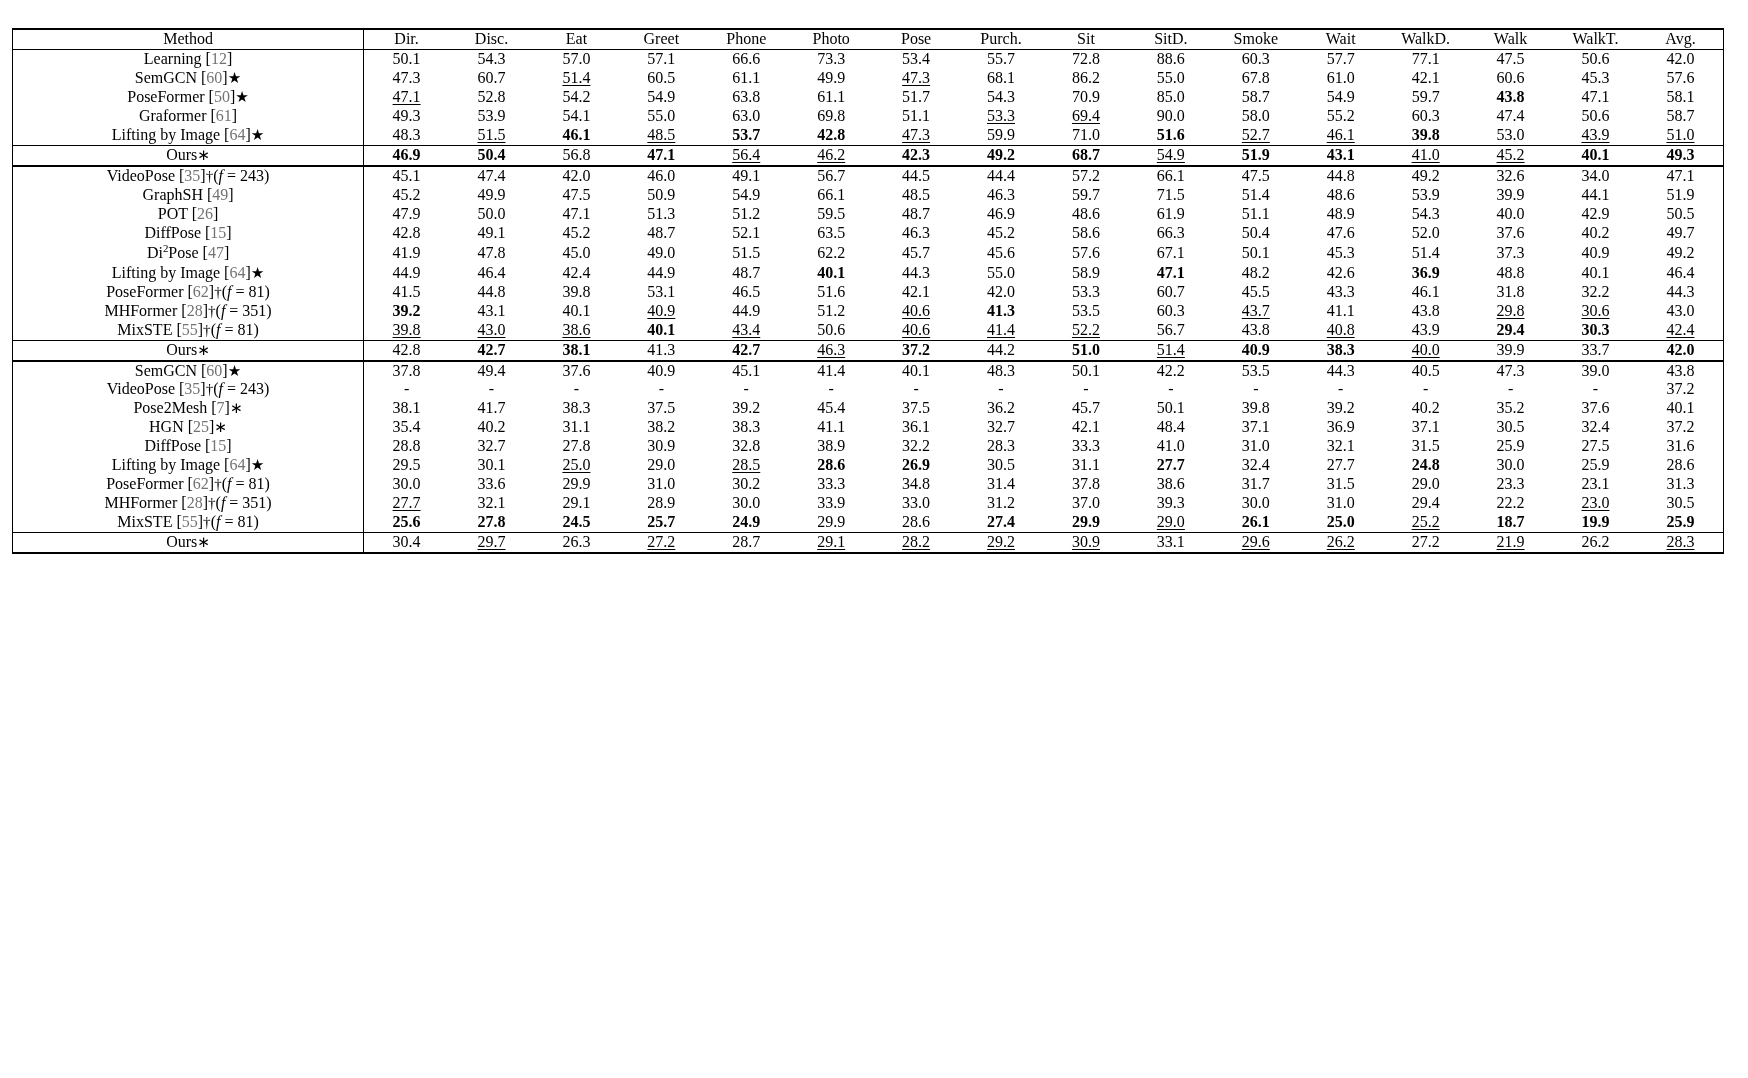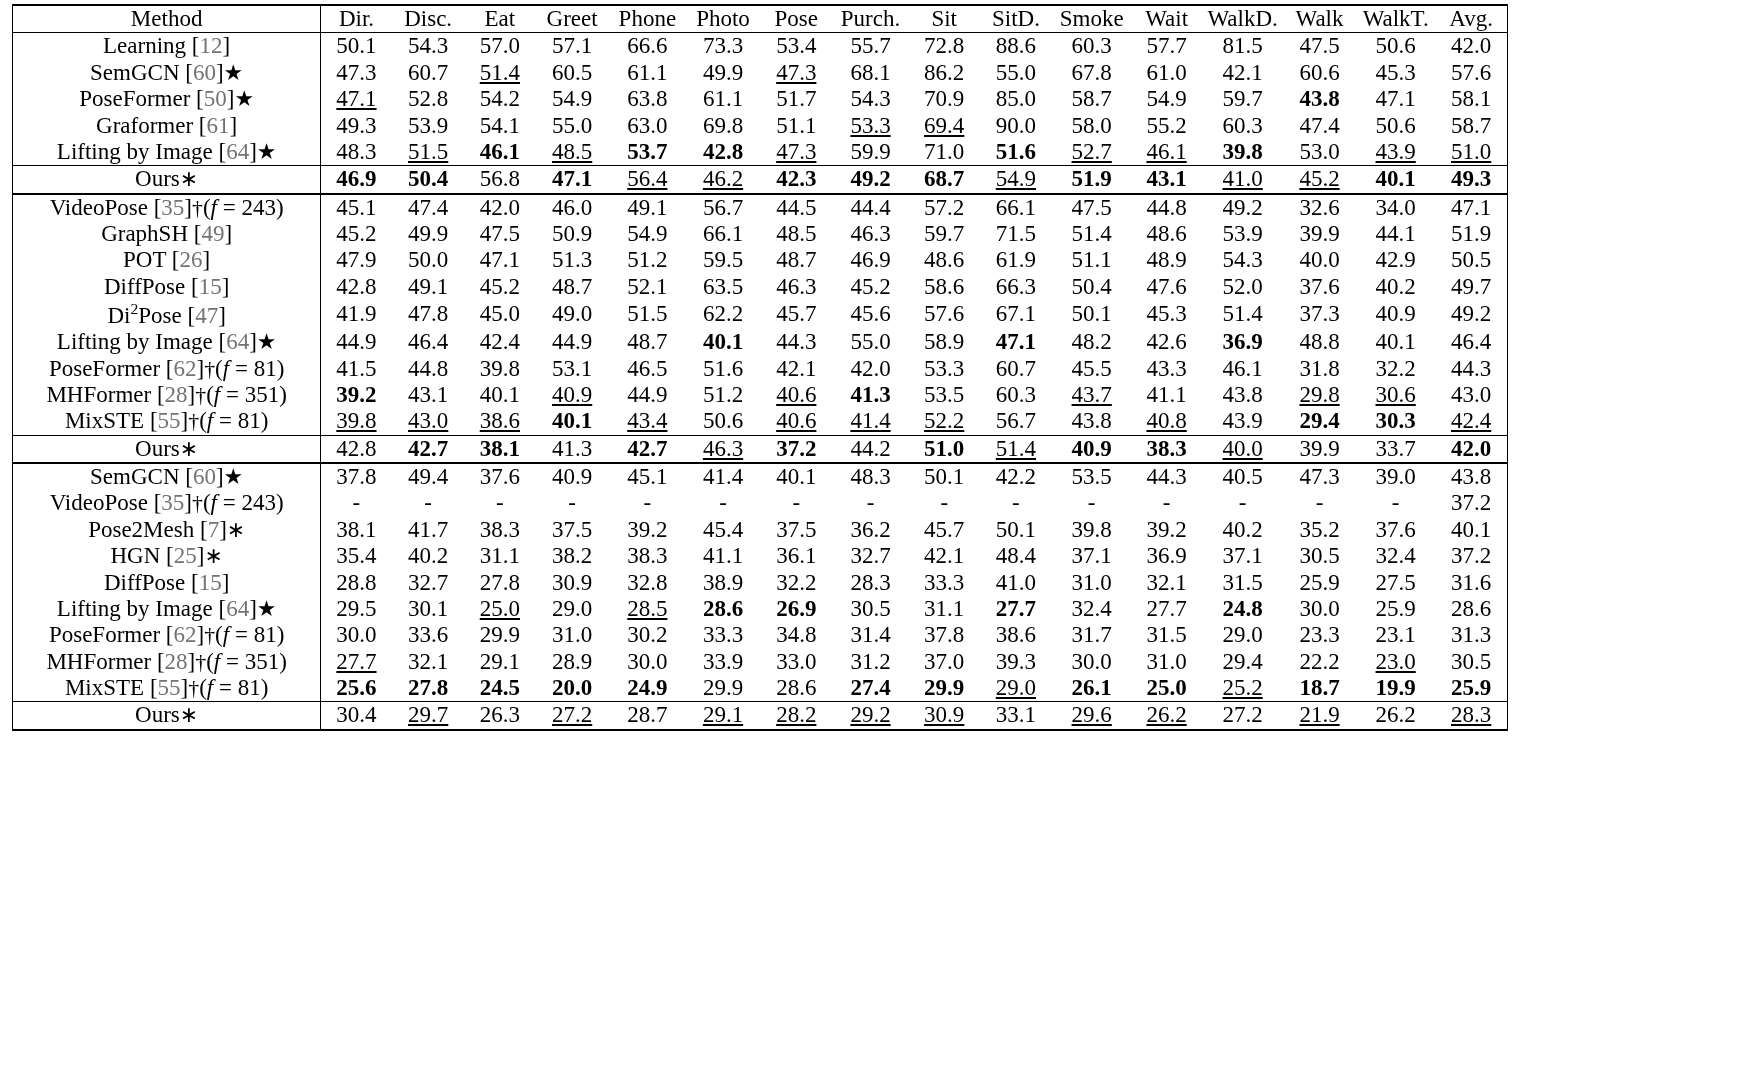--- a/index.html
+++ b/index.html
@@ -13,23 +13,24 @@
     font-family: "Liberation Serif", serif;
     color: #000000;
     overflow: hidden;
   }
   #root {
     padding: 4px 12px 0 12px;
     box-sizing: border-box;
   }
   table.results {
     border-collapse: collapse;
-    width: 1496px;
-    font-size: 23px;
+    width: 1712px;
+    font-size: 16px;
     line-height: 1.06;
+    margin-top: 24px;
   }
   table.results td, table.results th {
     padding: 1px 4px;
     white-space: nowrap;
     text-align: center;
     font-weight: normal;
   }
   td.method, th.method {
     text-align: left;
     padding-left: 6px;
@@ -85,21 +86,21 @@
           <td class="num"><span>57.0</span></td>
           <td class="num"><span>57.1</span></td>
           <td class="num"><span>66.6</span></td>
           <td class="num"><span>73.3</span></td>
           <td class="num"><span>53.4</span></td>
           <td class="num"><span>55.7</span></td>
           <td class="num"><span>72.8</span></td>
           <td class="num"><span>88.6</span></td>
           <td class="num"><span>60.3</span></td>
           <td class="num"><span>57.7</span></td>
-          <td class="num"><span>81.5</span></td>
+          <td class="num"><span>77.1</span></td>
           <td class="num"><span>47.5</span></td>
           <td class="num"><span>50.6</span></td>
           <td class="num"><span>42.0</span></td>
         </tr>
         <tr class="">
           <td class="method"><span>SemGCN </span><span>[</span><span class="cite">60</span><span>]</span><span class="star">★</span></td>
           <td class="num vrule"><span>47.3</span></td>
           <td class="num"><span>60.7</span></td>
           <td class="num"><span class="uline">51.4</span></td>
           <td class="num"><span>60.5</span></td>
@@ -532,21 +533,21 @@
           <td class="num"><span>29.4</span></td>
           <td class="num"><span>22.2</span></td>
           <td class="num"><span class="uline">23.0</span></td>
           <td class="num"><span>30.5</span></td>
         </tr>
         <tr class="">
           <td class="method"><span>MixSTE </span><span>[</span><span class="cite">55</span><span>]</span><span class="star">†</span><span>(<span class="mathit">f</span> = 81)</span></td>
           <td class="num vrule"><span class="bold">25.6</span></td>
           <td class="num"><span class="bold">27.8</span></td>
           <td class="num"><span class="bold">24.5</span></td>
-          <td class="num"><span class="bold">20.0</span></td>
+          <td class="num"><span class="bold">25.7</span></td>
           <td class="num"><span class="bold">24.9</span></td>
           <td class="num"><span>29.9</span></td>
           <td class="num"><span>28.6</span></td>
           <td class="num"><span class="bold">27.4</span></td>
           <td class="num"><span class="bold">29.9</span></td>
           <td class="num"><span class="uline">29.0</span></td>
           <td class="num"><span class="bold">26.1</span></td>
           <td class="num"><span class="bold">25.0</span></td>
           <td class="num"><span class="uline">25.2</span></td>
           <td class="num"><span class="bold">18.7</span></td>

